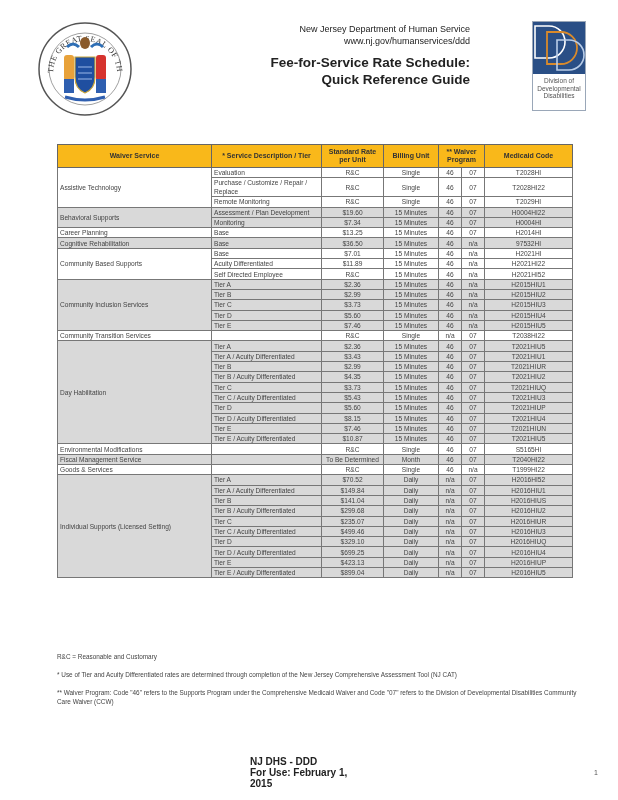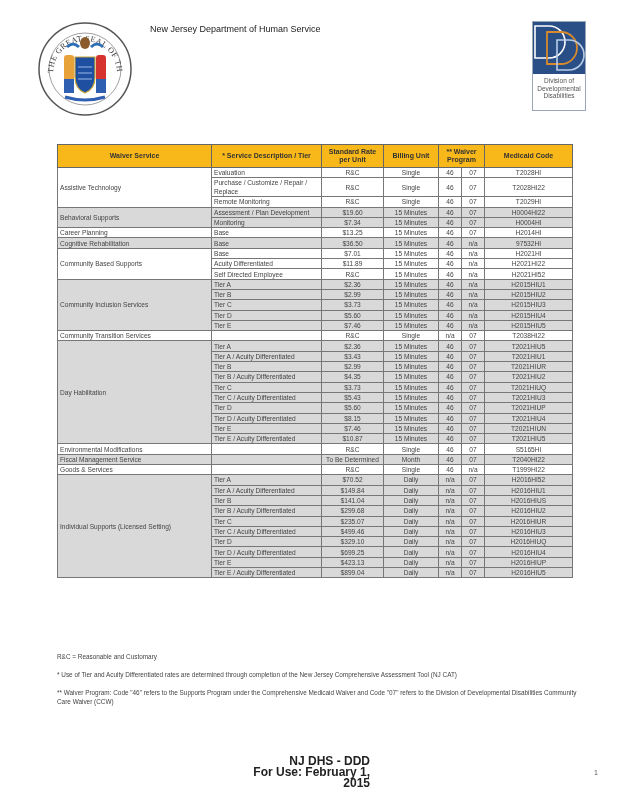--- a/index.html
+++ b/index.html
@@ -3,41 +3,41 @@
 <meta charset="utf-8">
 <style>
   html, body { margin: 0; padding: 0; background: #ffffff; }
   body { width: 618px; height: 800px; position: relative; overflow: hidden;
          font-family: "Liberation Sans", sans-serif; color: #222; }
   .seal { position: absolute; left: 37px; top: 21px; width: 96px; height: 96px; }
   .ddd-logo { position: absolute; left: 532px; top: 21px; width: 52px; height: 88px;
               border: 1px solid #9aa7b8; background: #fff; }
   .ddd-top { width: 52px; height: 52px; background: #2a4f86; position: relative; overflow: hidden; }
   .ddd-caption { font-size: 6.5px; line-height: 7.5px; text-align: center; color: #555; padding-top: 3px; }
-  .header-text { position: absolute; left: 150px; width: 320px; top: 23px; text-align: left; }
+  .header-text { position: absolute; left: 150px; width: 320px; top: 23px; text-align: right; }
   .header-line { font-size: 9px; line-height: 12px; color: #222; }
   .title { font-size: 13.5px; font-weight: bold; line-height: 17px; color: #222; }
   .title-wrap { margin-top: 7px; }
 
   table.rates { position: absolute; left: 57px; top: 144px; width: 515px; border-collapse: collapse;
                 font-size: 6.6px; color: #444; table-layout: fixed; }
   table.rates th { background: #f9b81a; color: #333; font-weight: bold; font-size: 7px; height: 22px;
                    border: 1px solid #666; padding: 0 2px; line-height: 8px; }
   table.rates td { border: 1px solid #777; padding: 0 2px; height: 9.3px; line-height: 9px; white-space: nowrap; overflow: hidden; }
   table.rates td.c { text-align: center; }
   table.rates td.l { text-align: left; }
   table.rates td.wrap { white-space: normal; line-height: 9px; }
   tr.shade td { background: #d9d9d9; }
   tr.white td { background: #ffffff; }
   table.rates td.svc { vertical-align: middle; }
   table.rates tbody { border: 1.5px solid #333; }
 
   .notes { position: absolute; left: 57px; top: 652px; width: 520px; font-size: 6.4px; color: #444; line-height: 9px; }
   .notes p { margin: 0 0 9px 0; }
-  .footer { position: absolute; left: 250px; width: 120px; top: 756px; text-align: right; font-size: 12px; font-weight: bold; color: #222; line-height: 11px; }
+  .footer { position: absolute; left: 250px; width: 120px; top: 756px; text-align: left; font-size: 10px; font-weight: bold; color: #222; line-height: 11px; }
   .page-num { position: absolute; left: 594px; top: 769px; font-size: 7px; color: #555; }
 </style>
 </head>
 <body>
 
 <div class="seal">
   <svg width="96" height="96" viewBox="0 0 96 96">
     <circle cx="48" cy="48" r="46" fill="#fff" stroke="#555" stroke-width="1.5"></circle>
     <circle cx="48" cy="48" r="36" fill="#fff" stroke="#888" stroke-width="0.8"></circle>
     <path id="arc" d="M 16 52 A 32 32 0 1 1 80 52" fill="none"></path>
@@ -53,20 +53,25 @@
     <path d="M38 36 h20 v20 q0 12 -10 16 q-10 -4 -10 -16 z" fill="#1f4fa0" stroke="#c8a53a" stroke-width="1.2"></path>
     <line x1="41" y1="46" x2="55" y2="46" stroke="#9bb8e8" stroke-width="1"></line>
     <line x1="41" y1="52" x2="55" y2="52" stroke="#9bb8e8" stroke-width="1"></line>
     <line x1="41" y1="58" x2="55" y2="58" stroke="#9bb8e8" stroke-width="1"></line>
     <path d="M28 76 q20 6 40 0" stroke="#2f5fb0" stroke-width="3" fill="none"></path>
   </svg>
 </div>
 
 <div class="header-text">
   <div class="header-line">New Jersey Department of Human Service</div>
+  <div class="header-line">www.nj.gov/humanservices/ddd</div>
+  <div class="title-wrap">
+    <div class="title">Fee-for-Service Rate Schedule:</div>
+    <div class="title">Quick Reference Guide</div>
+  </div>
 </div>
 
 <div class="ddd-logo">
   <div class="ddd-top">
     <svg width="52" height="52" viewBox="0 0 52 52">
       <path d="M2 4 h14 a16 16 0 0 1 0 32 h-14 z" fill="none" stroke="#ffffff" stroke-width="1.6"></path>
       <path d="M14 10 h14 a16 16 0 0 1 0 32 h-14 z" fill="none" stroke="#d98a2b" stroke-width="1.8"></path>
       <path d="M24 18 h12 a15 15 0 0 1 0 30 h-12 z" fill="none" stroke="#b9cde8" stroke-width="1.6"></path>
     </svg>
   </div>

